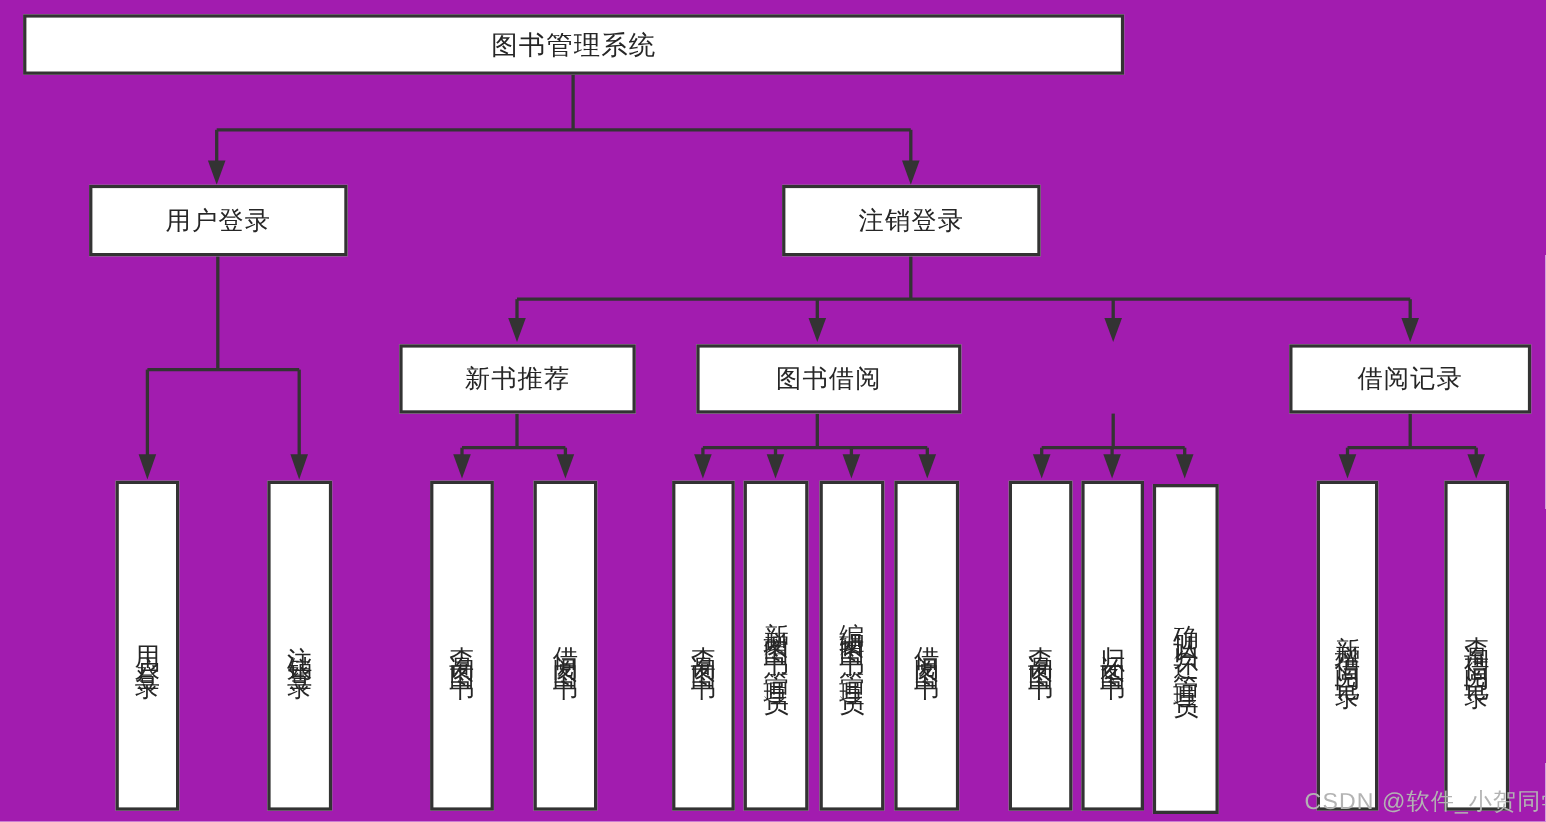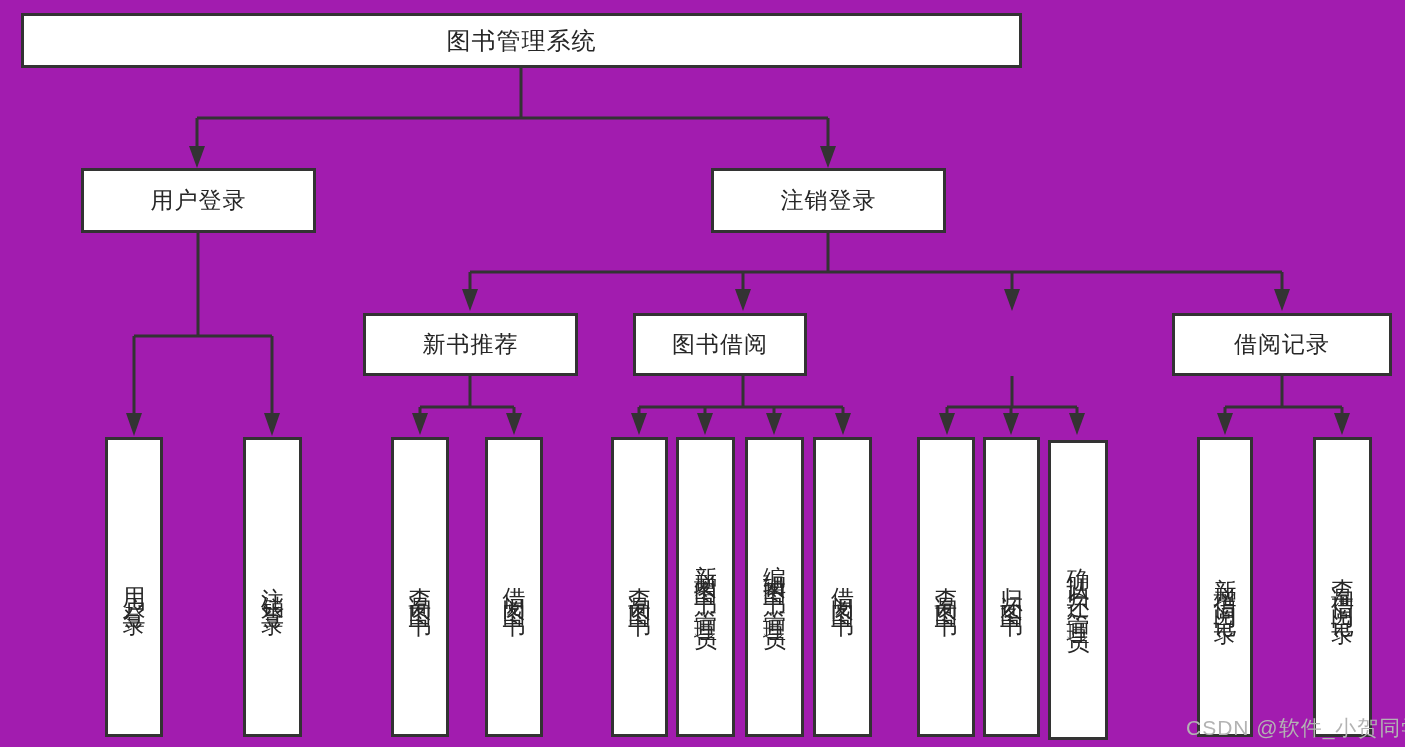--- a/index.html
+++ b/index.html
@@ -124,21 +124,21 @@
       <polygon points="1334,413 1350,413 1342,435"></polygon>
     </g>
   </svg>
 
   <div class="node hnode root" style="left:21px; top:13px; width:1001px; height:55px;">图书管理系统</div>
 
   <div class="node hnode" style="left:81px; top:168px; width:235px; height:65px;">用户登录</div>
   <div class="node hnode" style="left:711px; top:168px; width:235px; height:65px;">注销登录</div>
 
   <div class="node hnode" style="left:363px; top:313px; width:215px; height:63px;">新书推荐</div>
-  <div class="node hnode" style="left:633px; top:313px; width:174px; height:63px;">图书借阅</div>
+  <div class="node hnode" style="left:633px; top:313px; width:241px; height:63px;">图书借阅</div>
   <div class="node hnode" style="left:1172px; top:313px; width:220px; height:63px;">借阅记录</div>
 
   <div class="node vnode" style="left:105px;">
     <span class="vtext">用户登录</span>
   </div>
   <div class="node vnode" style="left:243px; width:59px;">
     <span class="vtext">注销登录</span>
   </div>
 
   <div class="node vnode" style="left:391px;">

